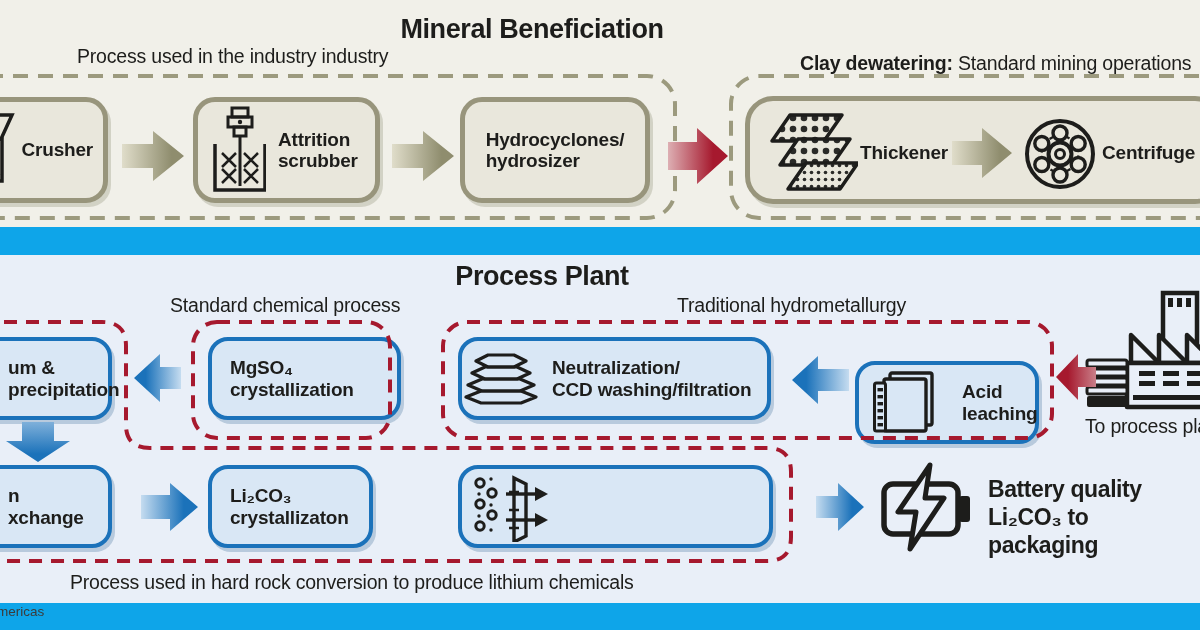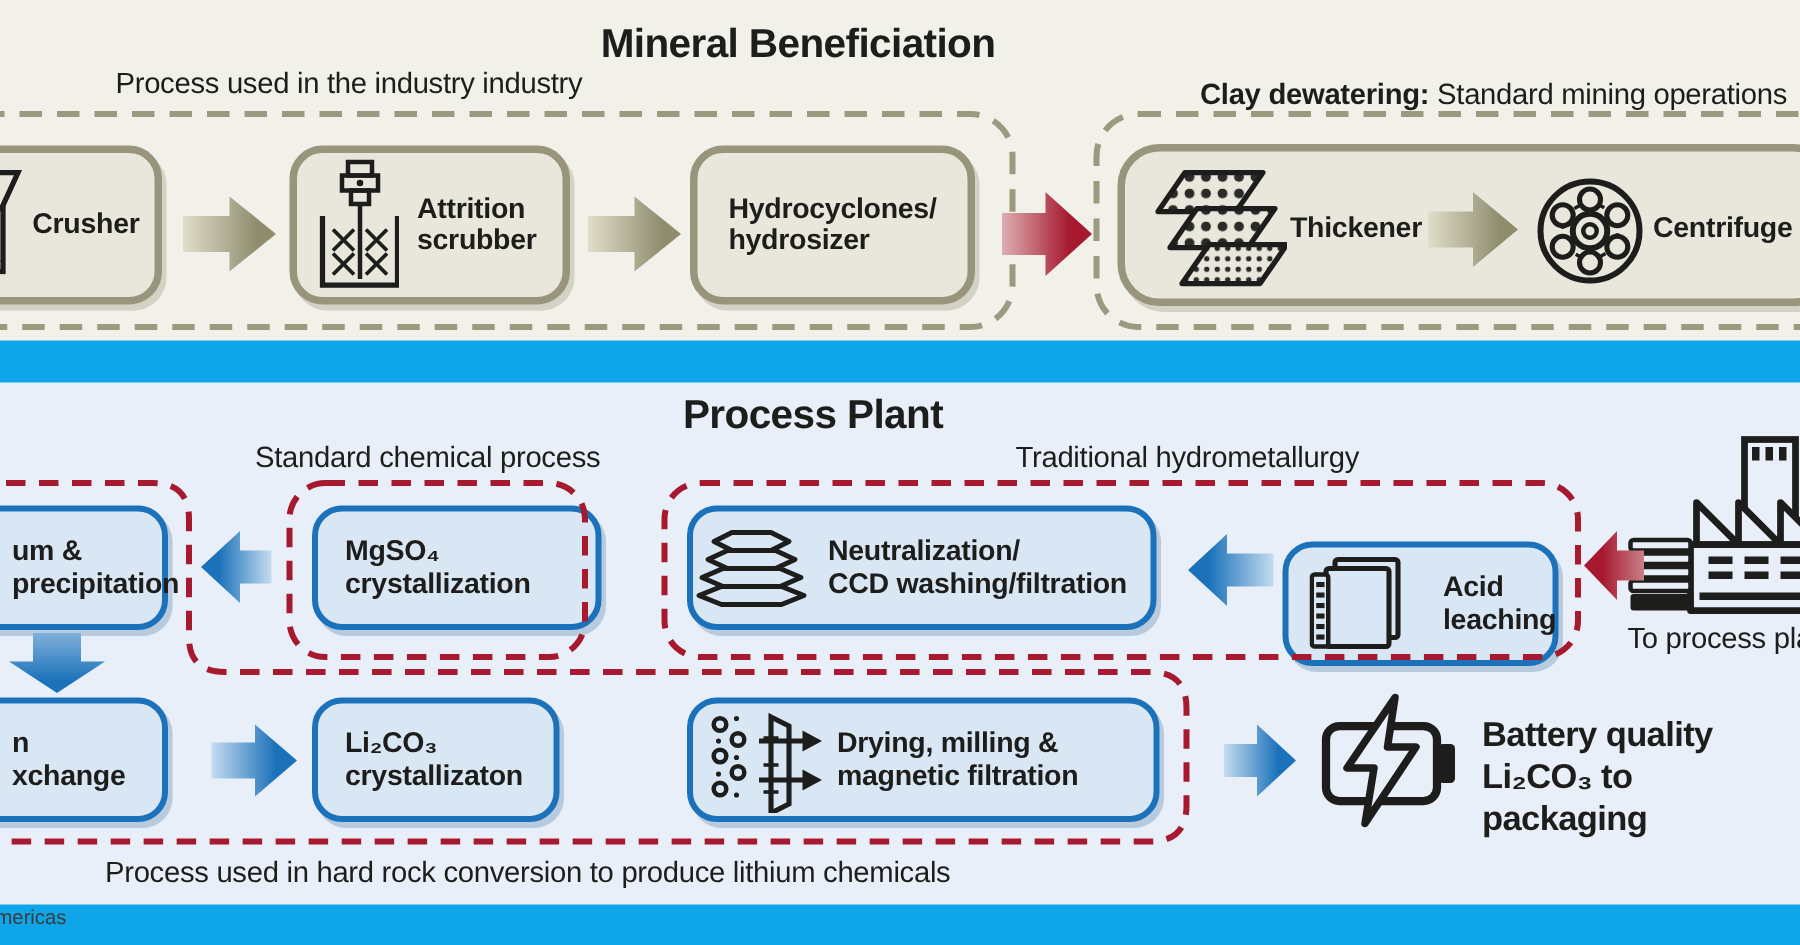--- a/index.html
+++ b/index.html
@@ -208,22 +208,20 @@
       <g stroke="#1d1d1b" stroke-width="2.4">
           <path d="M37,20 H47 M37,38 H47 M37,56 H47"></path>
         </g>
       <g stroke="#1d1d1b" stroke-width="3.4">
         <path d="M34,22 H64"></path>
           <path d="M34,48 H64"></path>
       </g>
       <polygon points="63,15 76,22 63,29" fill="#1d1d1b"></polygon>
       <polygon points="63,41 76,48 63,55" fill="#1d1d1b"></polygon>
     </svg>
-    <div class="nlabel">Drying, milling &amp;
-magnetic filtration</div>
   </div>
 
   <svg class="abs" style="left:878px;top:462px;z-index:2;" width="104" height="90" viewBox="0 0 104 90">
     <rect x="6" y="22" width="74" height="50" rx="9" fill="none" stroke="#1d1d1b" stroke-width="5.5"></rect>
     <rect x="81" y="34" width="11" height="26" rx="3" fill="#1d1d1b"></rect>
     <polygon points="52,3 20,50 38,50 32,87 66,36 47,36" fill="#e9eff8" stroke="#1d1d1b" stroke-width="5" stroke-linejoin="round"></polygon>
   </svg>
   <div class="battery-text" style="left:988px;top:475px;">Battery quality
 Li₂CO₃ to packaging</div>
 

